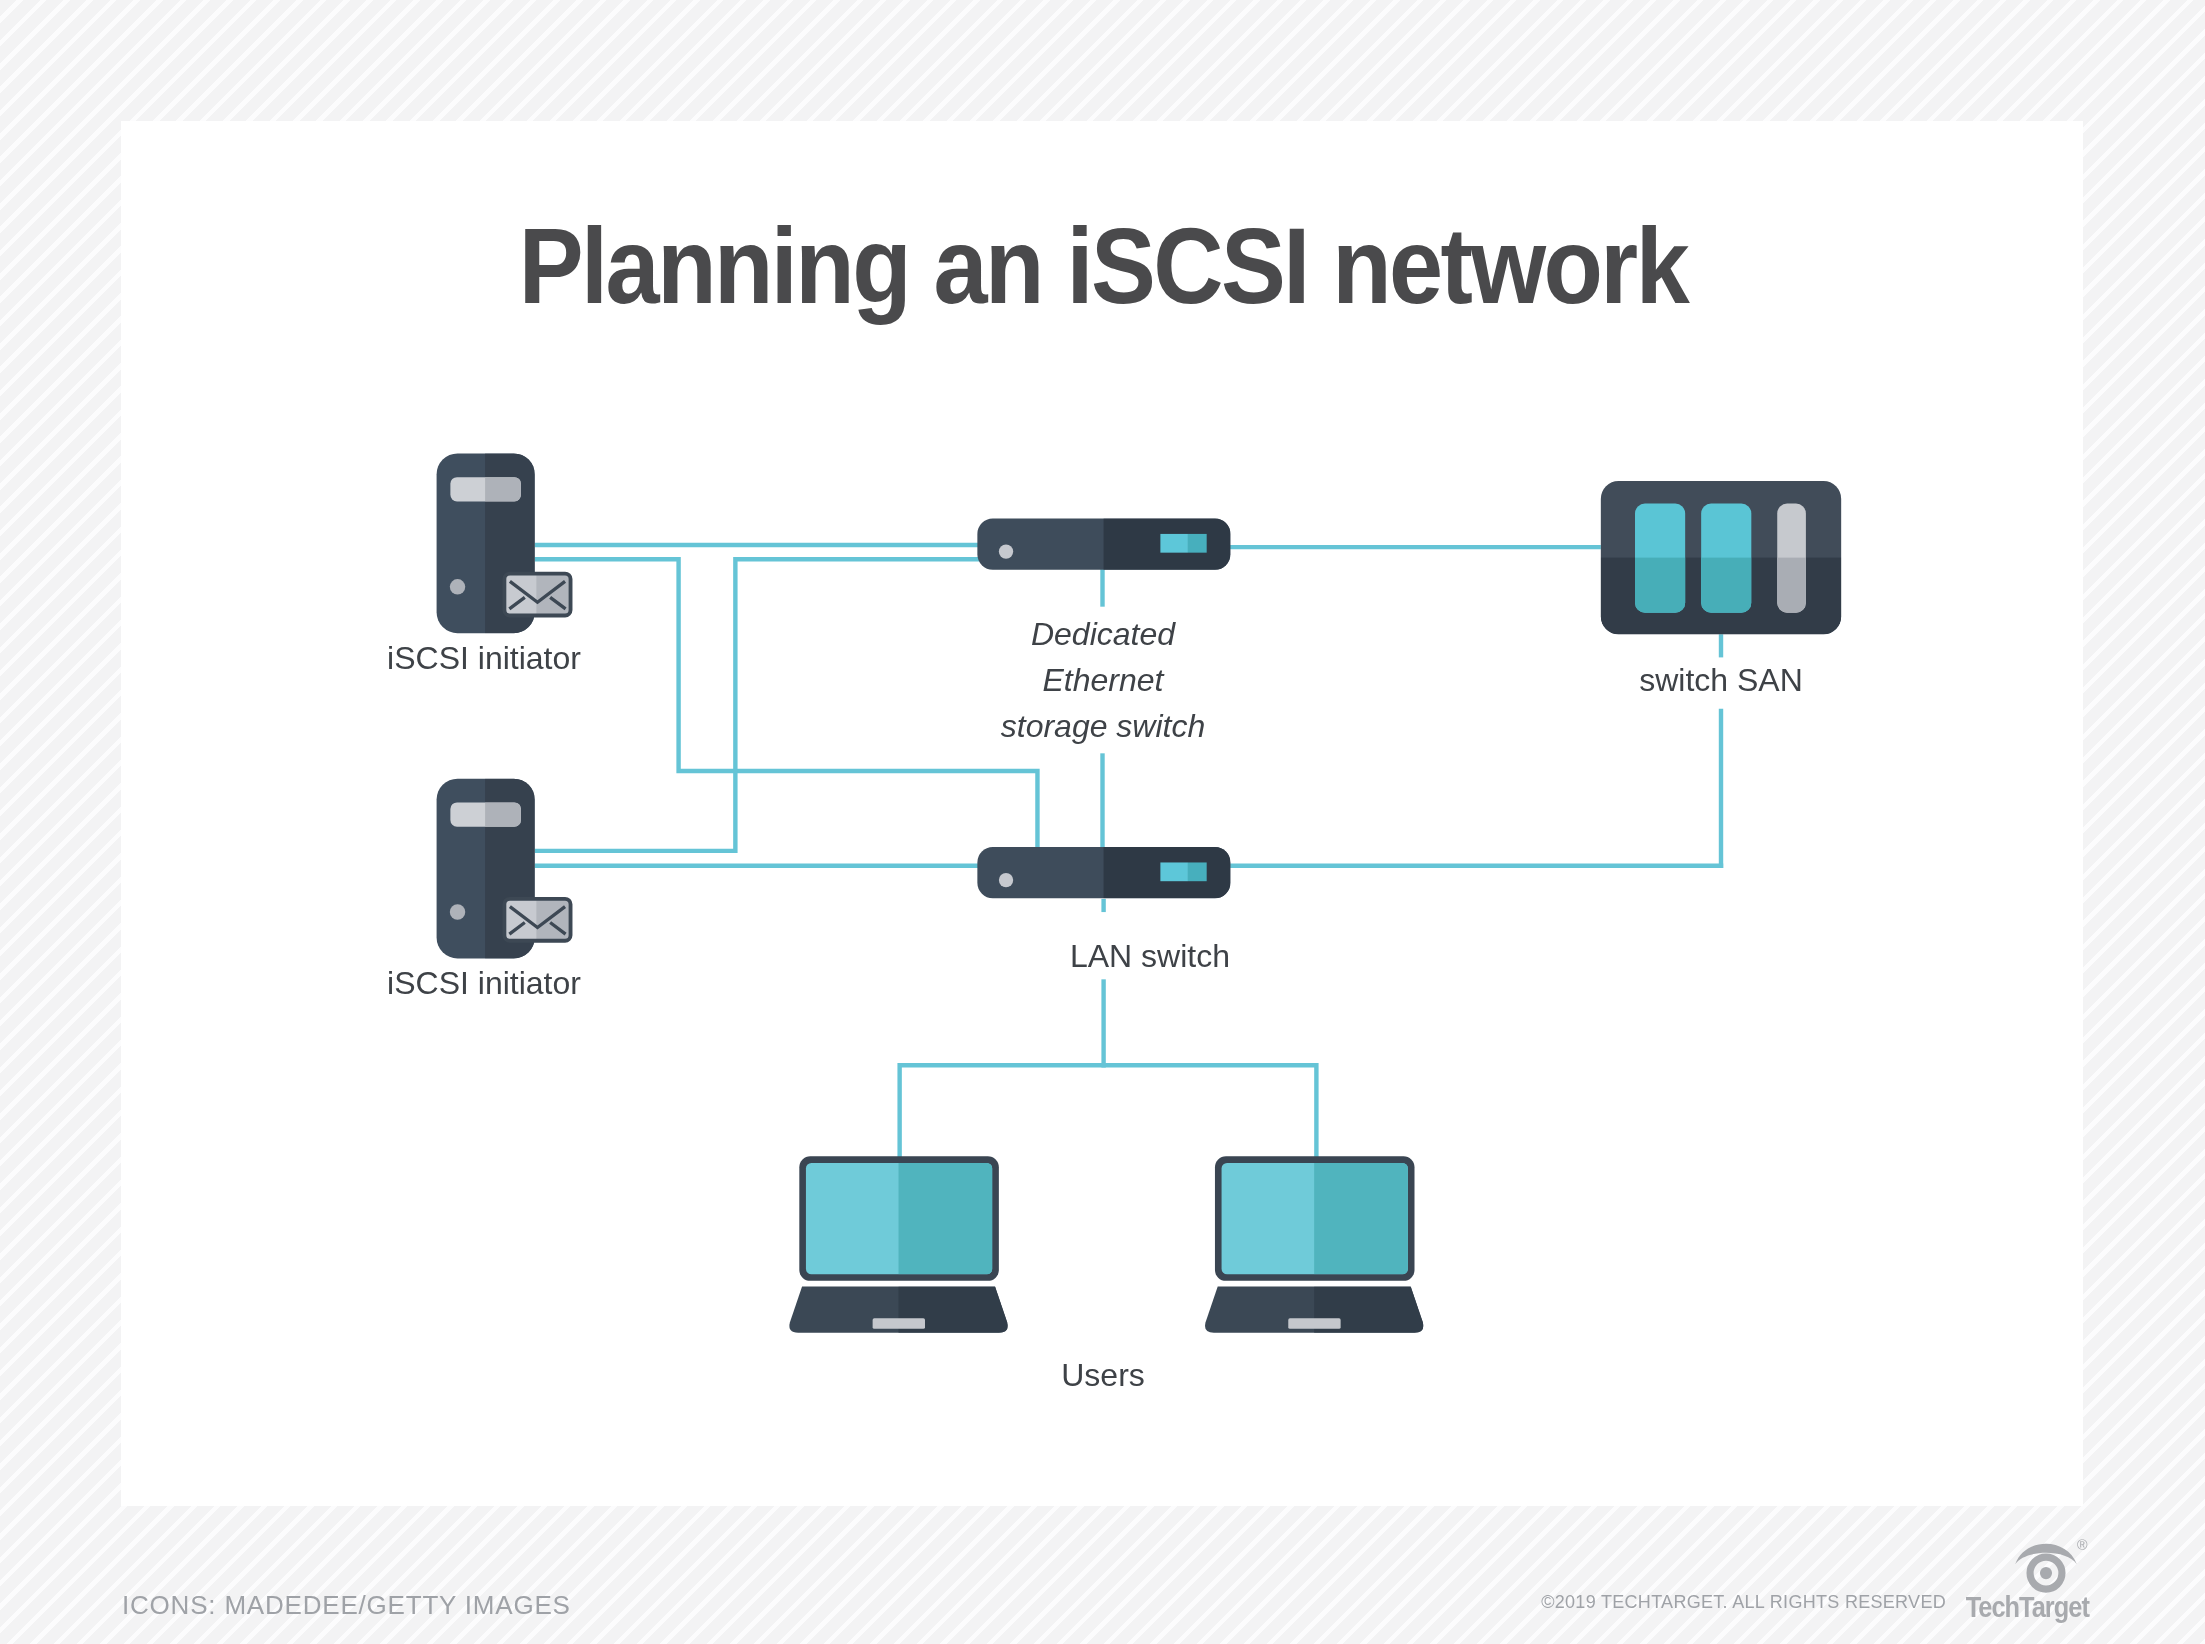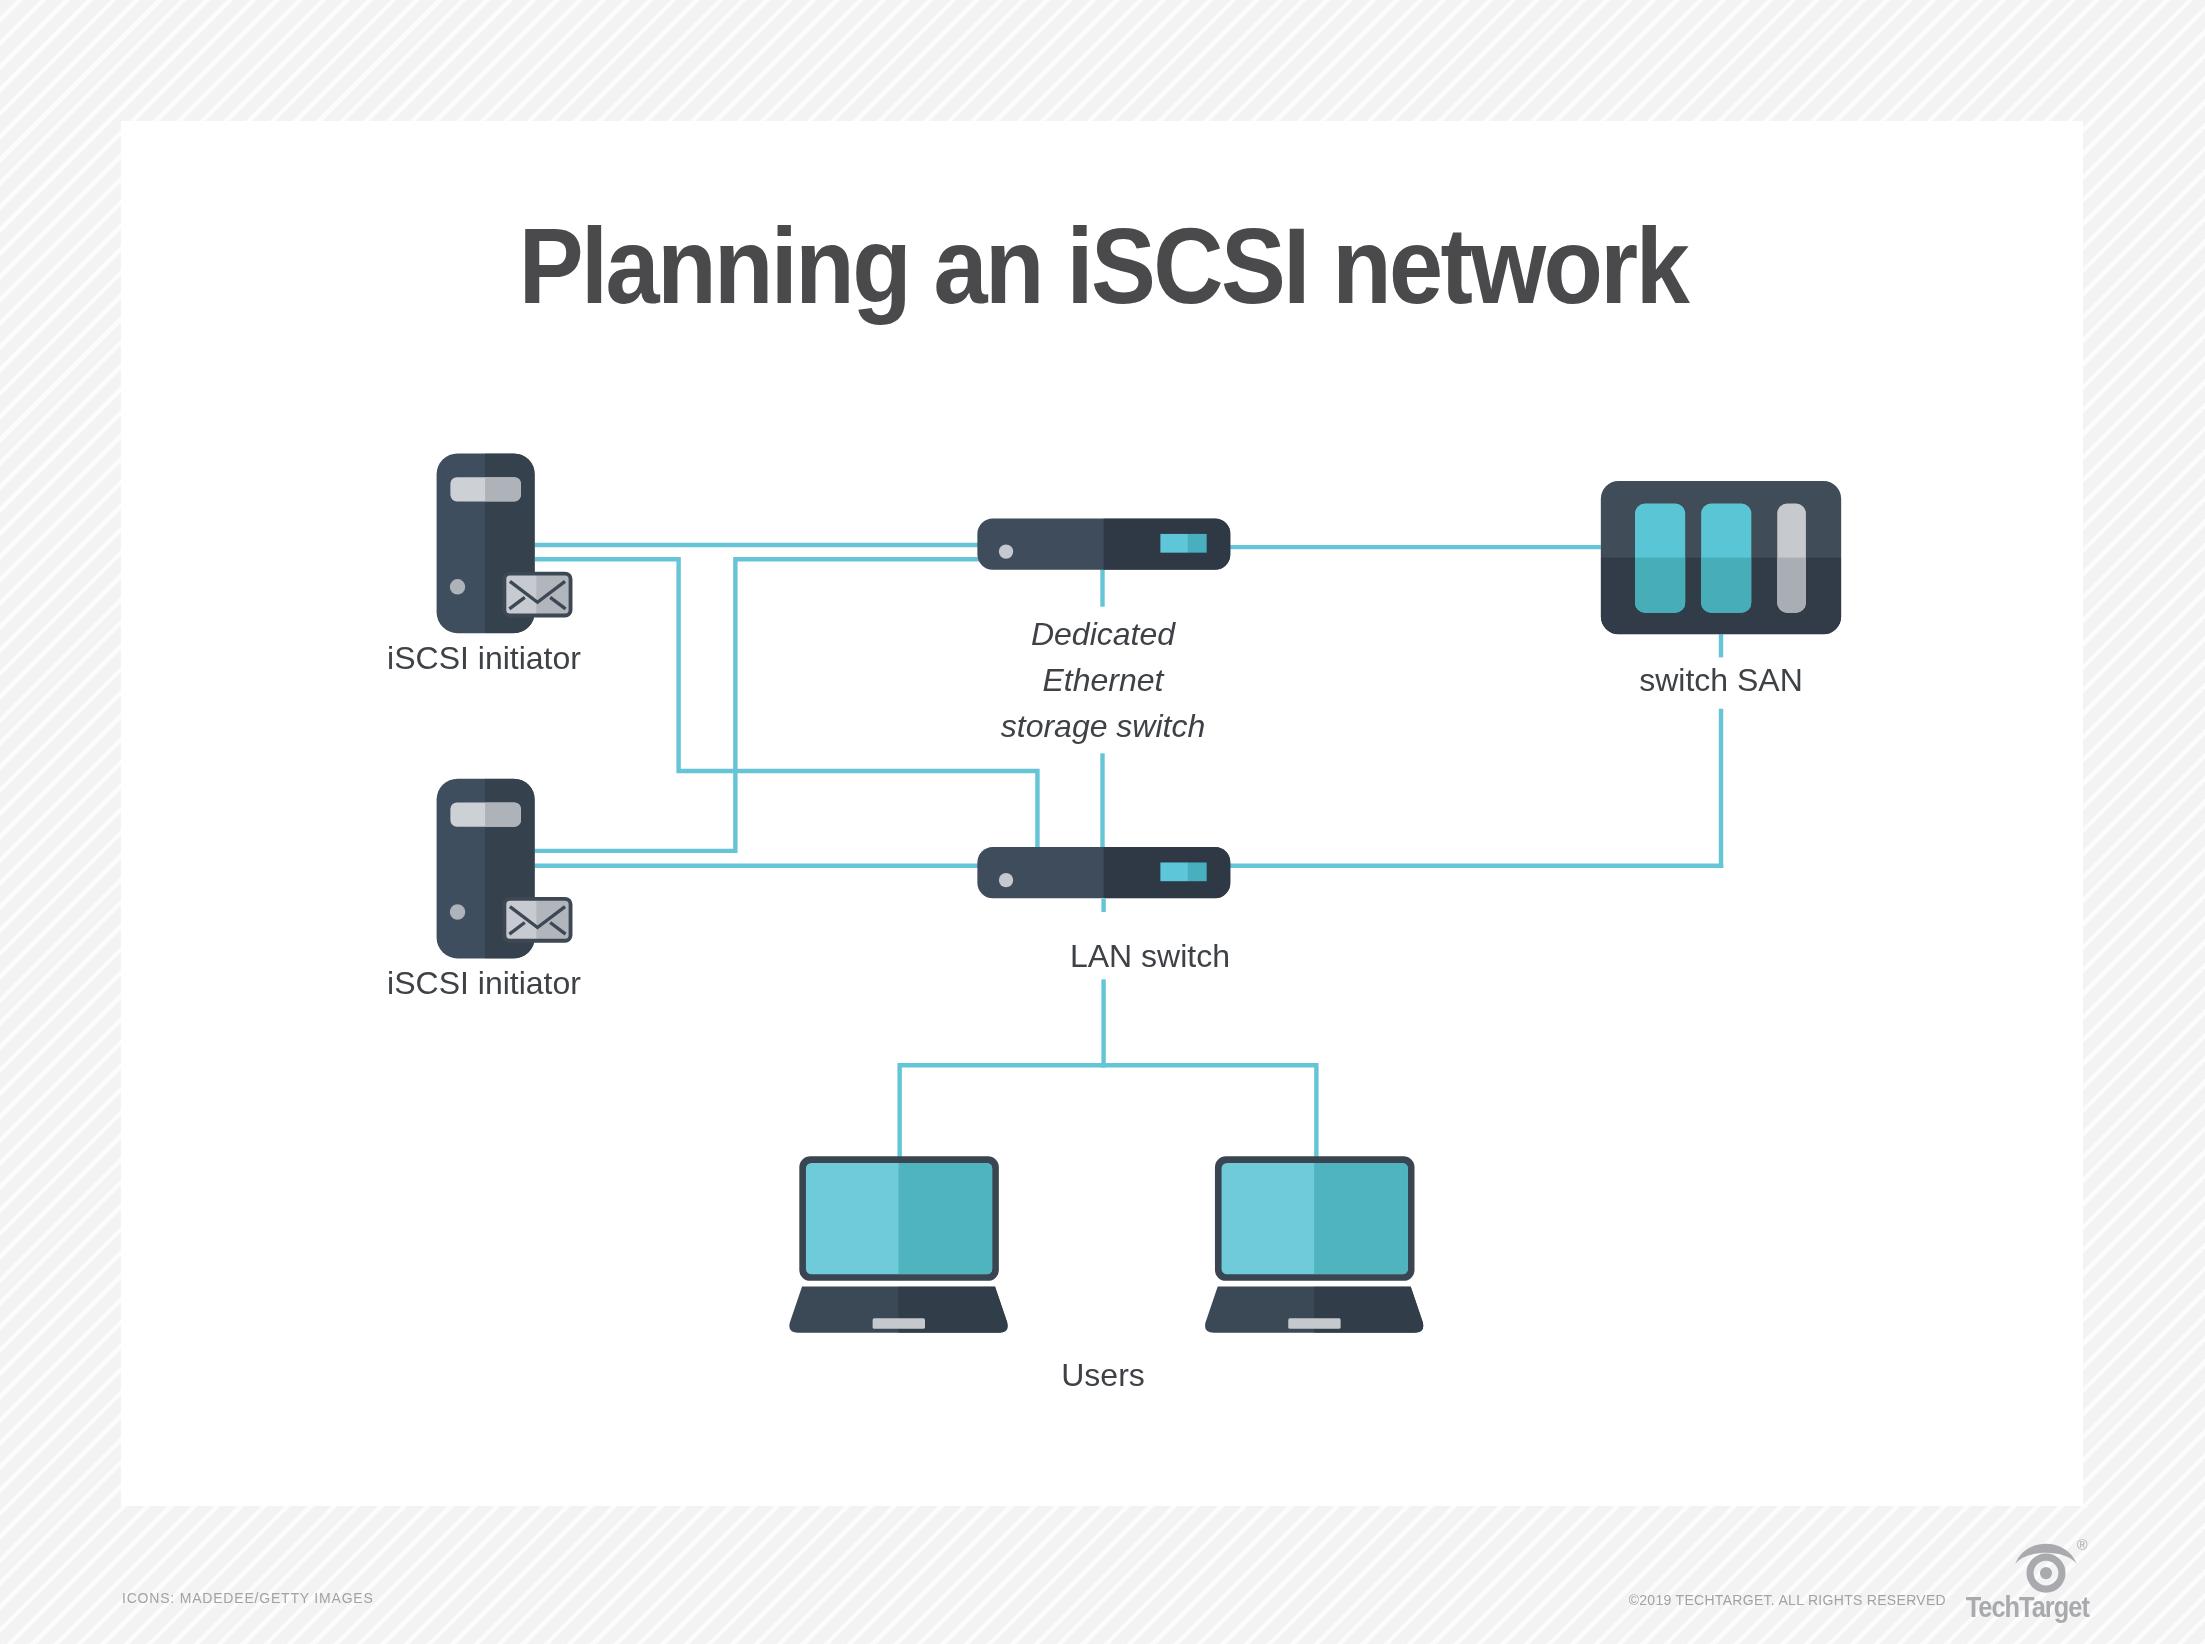--- a/index.html
+++ b/index.html
@@ -10,22 +10,22 @@
   .title{position:absolute;left:50%;top:203px;transform:translateX(-50%) scaleX(0.9);
     font-size:108px;font-weight:700;letter-spacing:-2.8px;color:#4a4a4c;white-space:nowrap;}
   .node-label{position:absolute;transform:translateX(-50%);font-size:32px;color:#3e4247;
     text-align:center;white-space:pre-line;line-height:46px;}
   .lbl-init1{left:484px;top:635px;}
   .lbl-init2{left:484px;top:960px;}
   .lbl-storage{left:1103px;top:611px;font-style:italic;}
   .lbl-san{left:1721px;top:657px;}
   .lbl-lan{left:1150px;top:933px;}
   .lbl-users{left:1103px;top:1352px;text-align:right;}
-  .footer-credit{position:absolute;left:122px;top:1590px;font-size:14px;letter-spacing:0.8px;color:#9fa2a7;}
-  .footer-copy{position:absolute;right:259px;top:1592px;font-size:14px;letter-spacing:0.3px;color:#9fa2a7;}
+  .footer-credit{position:absolute;left:122px;top:1590px;font-size:26px;letter-spacing:0.8px;color:#9fa2a7;}
+  .footer-copy{position:absolute;right:259px;top:1592px;font-size:18px;letter-spacing:0.3px;color:#9fa2a7;}
   .logo{position:absolute;left:1958px;top:1530px;}
 </style>
 </head>
 <body>
 
 <div class="card"></div>
 
 <div class="title">Planning an iSCSI network</div>
 
 <svg class="layer" width="2205" height="1645" viewBox="0 0 4000 2983" xmlns="http://www.w3.org/2000/svg">

